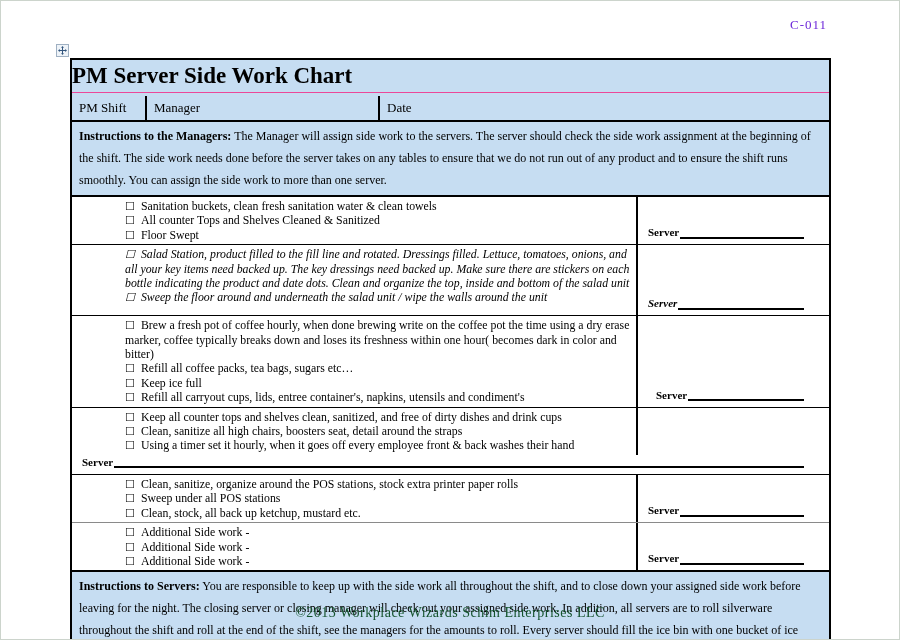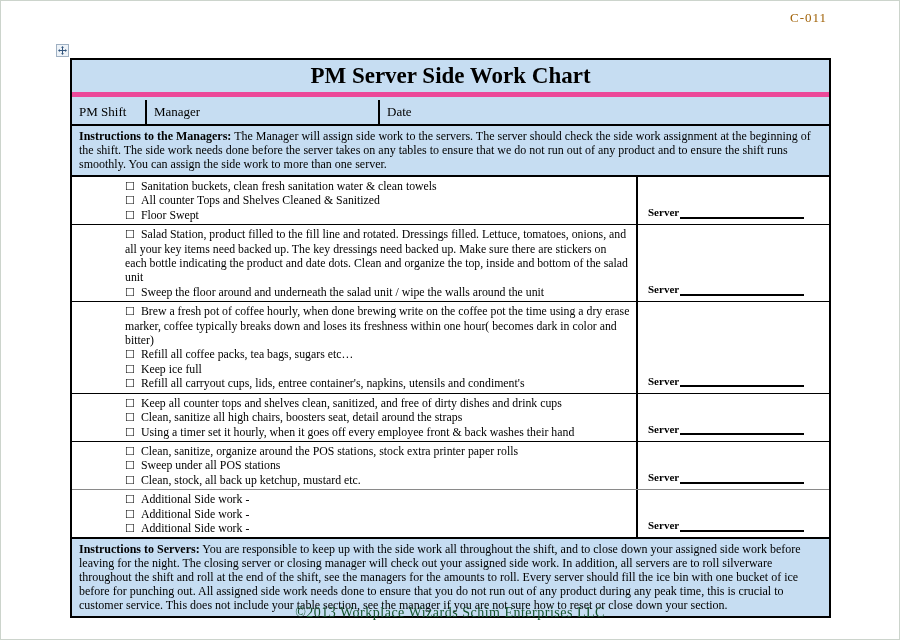--- a/index.html
+++ b/index.html
@@ -6,57 +6,57 @@
   * { box-sizing:border-box; margin:0; padding:0; }
   body {
     font-family:"Liberation Serif","DejaVu Serif",serif;
     background:#fff;
   }
   .canvas {
     position:relative; width:900px; height:640px;
     background:#ffffff; border:1px solid #ccd4cc; overflow:hidden;
   }
   .doc-code {
-    position:absolute; top:9px; right:72px;
-    font-size:13px; color:#a16207; letter-spacing:1px;
+    position:absolute; top:16px; right:72px;
+    font-size:13px; color:#6d28d9; letter-spacing:1px;
   }
   .move-handle {
     position:absolute; left:55px; top:43px; width:13px; height:13px;
     border:1px solid #9fb0c2; background:#eef3f8;
     display:flex; align-items:center; justify-content:center;
   }
   .worktable {
     position:absolute; left:69px; top:57px; width:761px;
     border:2px solid #000; background:#fff;
   }
   .title-row {
-    background:var(--blue); text-align:center;
+    background:var(--blue); 
     font-weight:bold; font-size:23px; line-height:26px;
-    padding:3px 0; border-bottom:5px solid #ec4899;
+    padding:3px 0; border-bottom:1px solid #ec4899;
   }
   .header-row {
     display:flex; background:var(--blue);
     border-bottom:2px solid #000; height:29px;align-items:flex-end;
   }
   .hcell { font-size:13px; padding:4px 7px; }
   .hcell-shift   { width:75px;  border-right:2px solid #000; }
   .hcell-manager { width:233px; border-right:2px solid #000; }
   .hcell-date    { flex:1; }
   .instructions {
-    background:var(--blue); font-size:12px; line-height:14px;
+    background:var(--blue); font-size:12px; line-height:22px;
     padding:3px 7px 4px 7px;
   }
   .instructions.mgr { border-bottom:2px solid #000; min-height:47px; }
   .instructions.srv { border-top:2px solid #000;  min-height:74px; }
   .instr-label { font-weight:bold; }
   .section-row { display:flex; border-bottom:1px solid #000; background:#fff; }
   #sections .section-row:nth-child(1) { min-height:44px; }
-  #sections .section-row:nth-child(2) { min-height:71px; }
-  #sections .section-row:nth-child(3) { min-height:86px; }
-  #sections .section-row:nth-child(4) { min-height:44px; }
+  #sections .section-row:nth-child(2) { min-height:71px;font-style:italic; }
+  #sections .section-row:nth-child(3) { min-height:86px;gap:8px; }
+  #sections .section-row:nth-child(4) { min-height:44px;flex-direction:column; }
   #sections .section-row:nth-child(5) { min-height:44px; border-bottom-color:#8a8a8a; }
   #sections .section-row:nth-child(6) { min-height:42px; border-bottom:none; }
   .task-cell {
     width:518px; border-right:2px solid #000;
     padding:2px 6px 2px 5px;
     margin-left:48px;
   }
   .task-item { font-size:11.8px; line-height:14.4px; }
   .checkbox { font-size:11px; margin-right:6px; }
   .server-cell {

